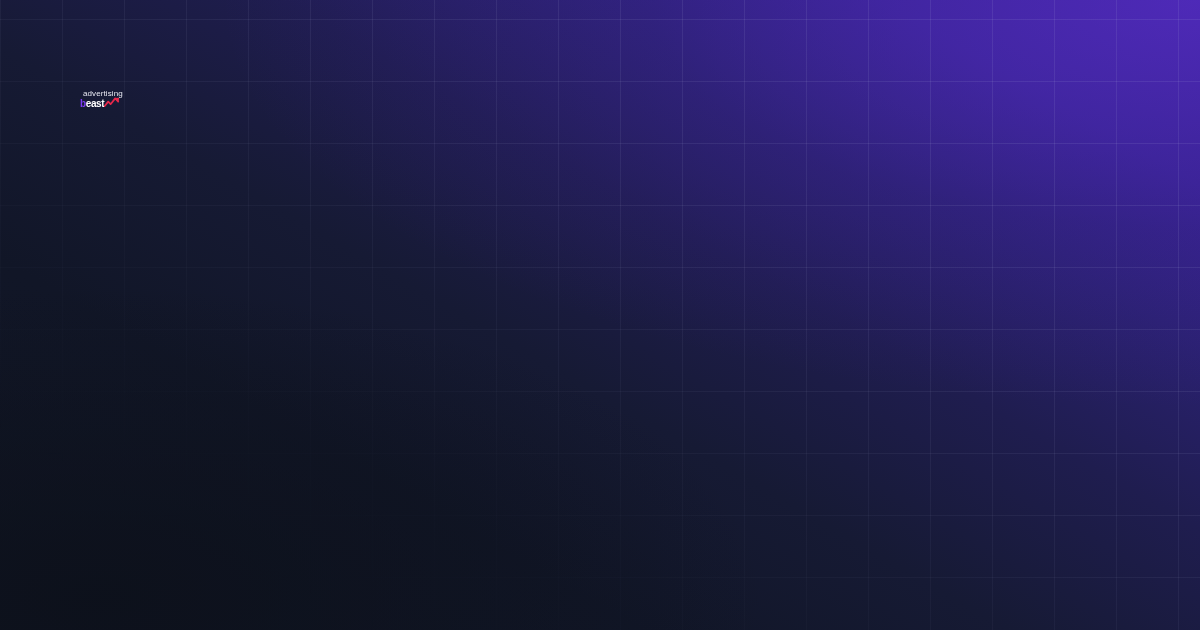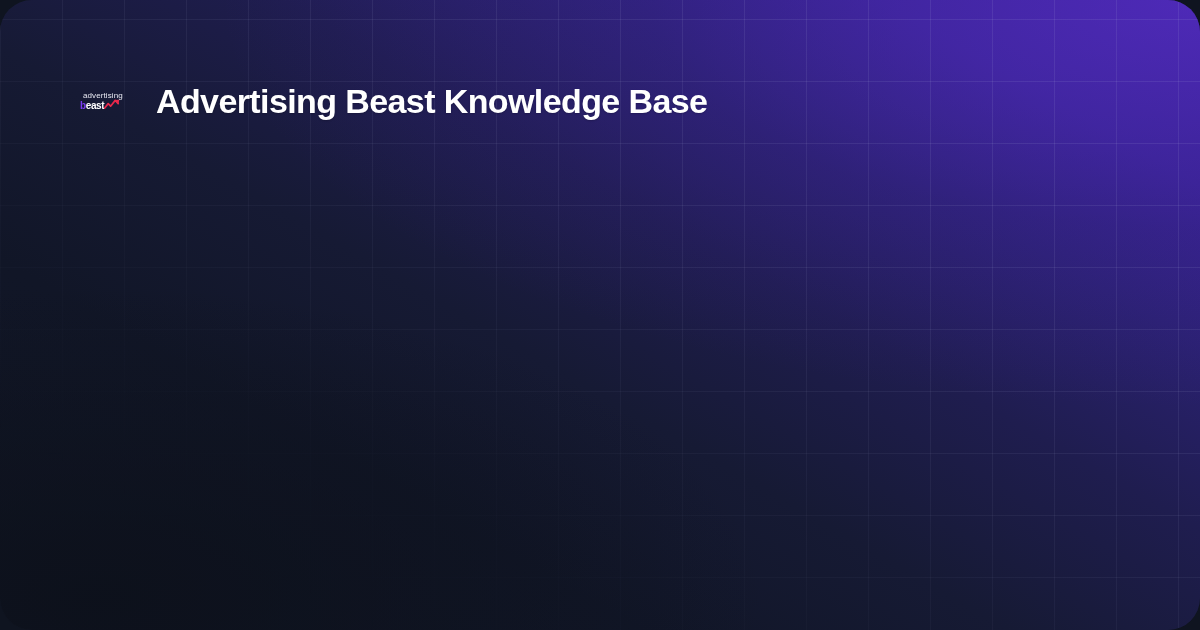--- a/index.html
+++ b/index.html
@@ -9,21 +9,20 @@
     font-family:"Liberation Sans", sans-serif;
     overflow:hidden;
   }
 
   .banner {
     position:relative;
     width:1200px;
     height:630px;
     overflow:hidden;
     background:#121726;
-    border-radius:32px;
   }
 
   
   .bg-gradient {
     position:absolute;
     inset:0;
     background:
       linear-gradient(30deg,
         #101522 0%,
         #111627 28%,
@@ -143,17 +142,16 @@
       <span class="logo-top">advertising</span>
       <span class="logo-bottom">
         <span class="logo-b">b</span><span class="logo-east">east</span>
         <svg class="logo-arrow" viewBox="0 0 18 11" fill="none" xmlns="http://www.w3.org/2000/svg">
           <path d="M0.5 9.2 L4.2 4.6 L6.6 7.2 L11.2 1.4 L14.2 4.6" stroke="#e8284b" stroke-width="1.7" stroke-linecap="round" stroke-linejoin="round"></path>
           <path d="M10.6 1.1 L15.2 0.8 L14.6 5.2 Z" fill="#e8284b"></path>
         </svg>
       </span>
     </div>
 
-    <div class="site-title">Advertising Beast Knowledge Base</div>
   </div>
 
 
 </div>
 
 </body></html>

